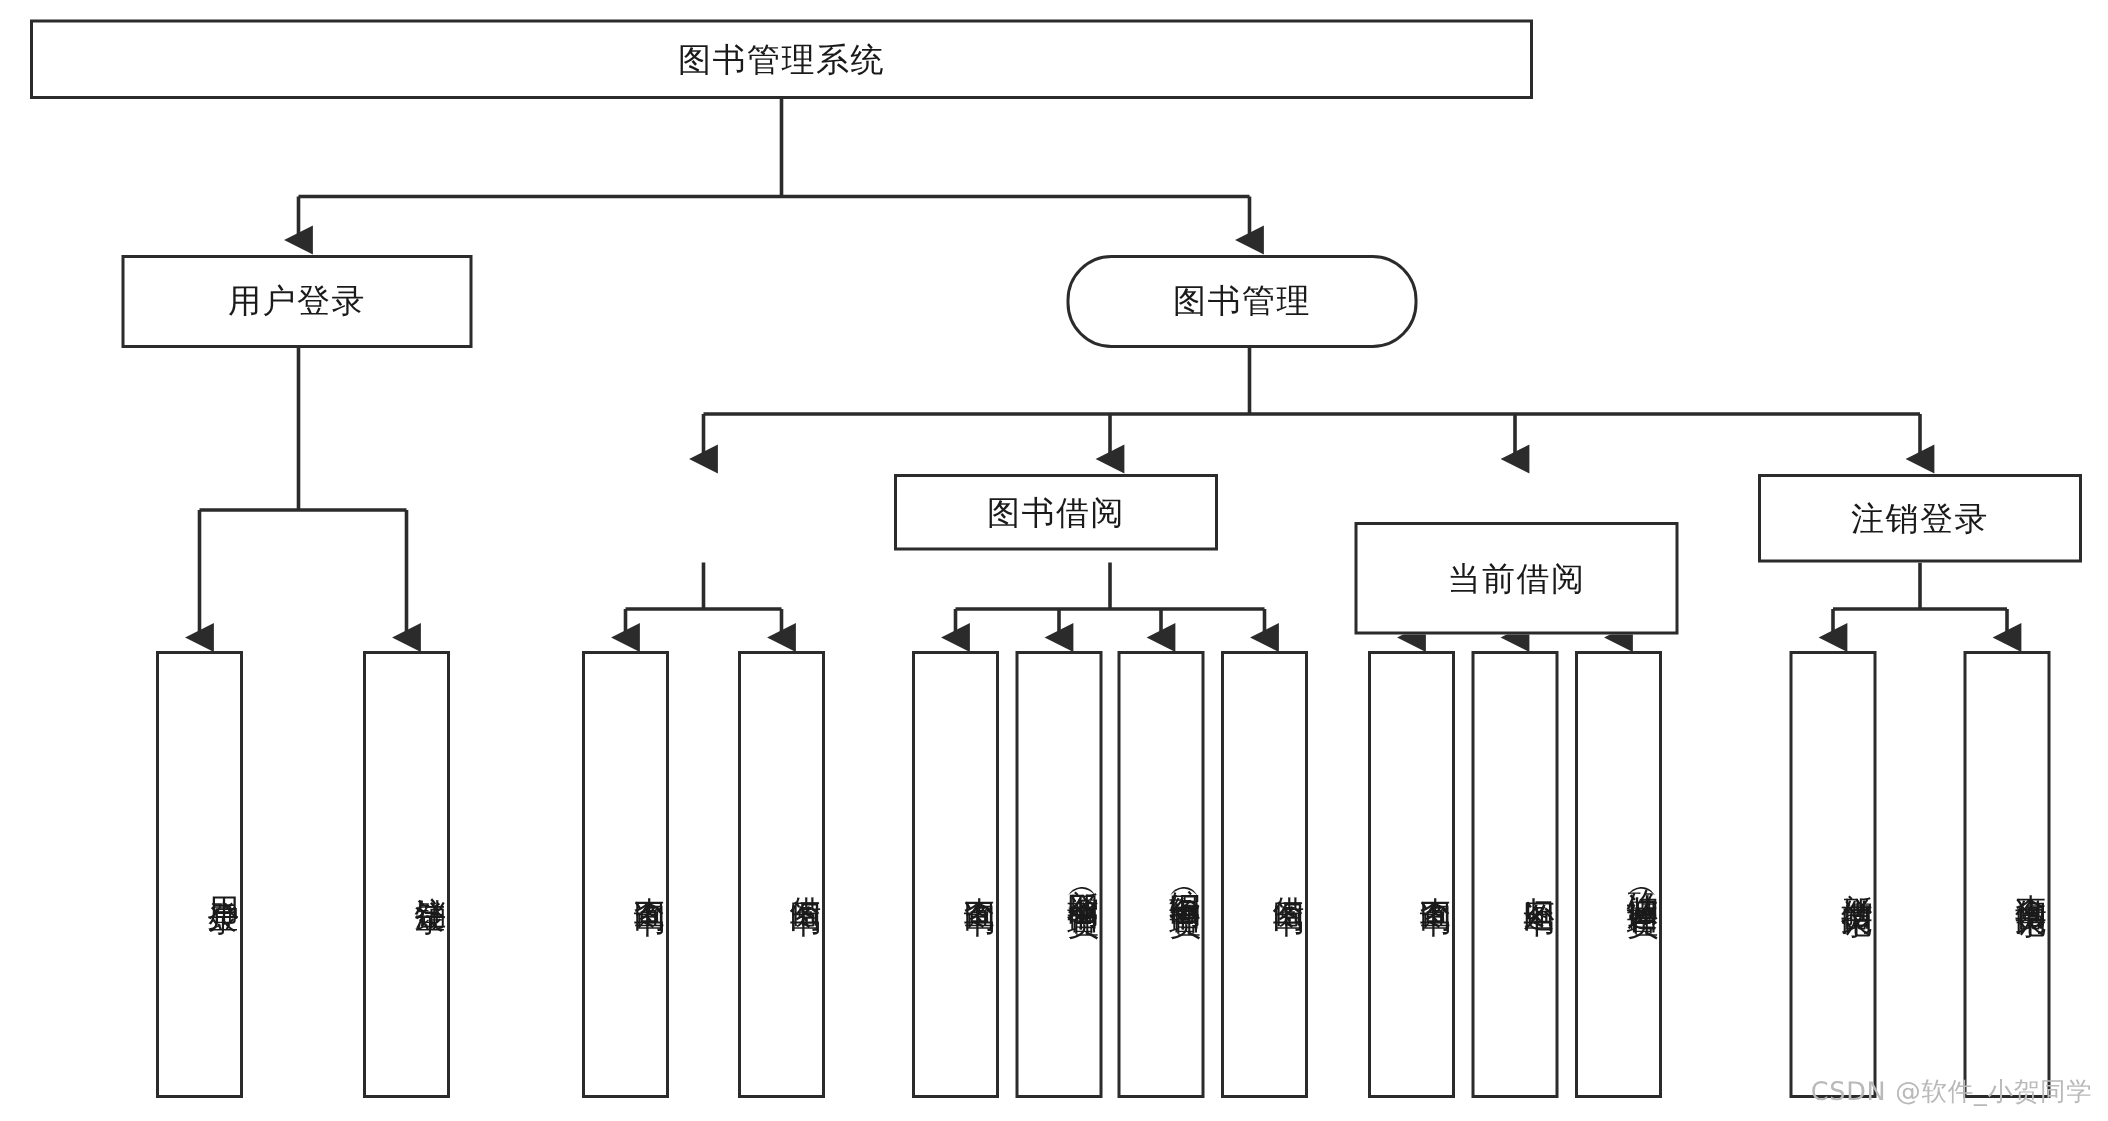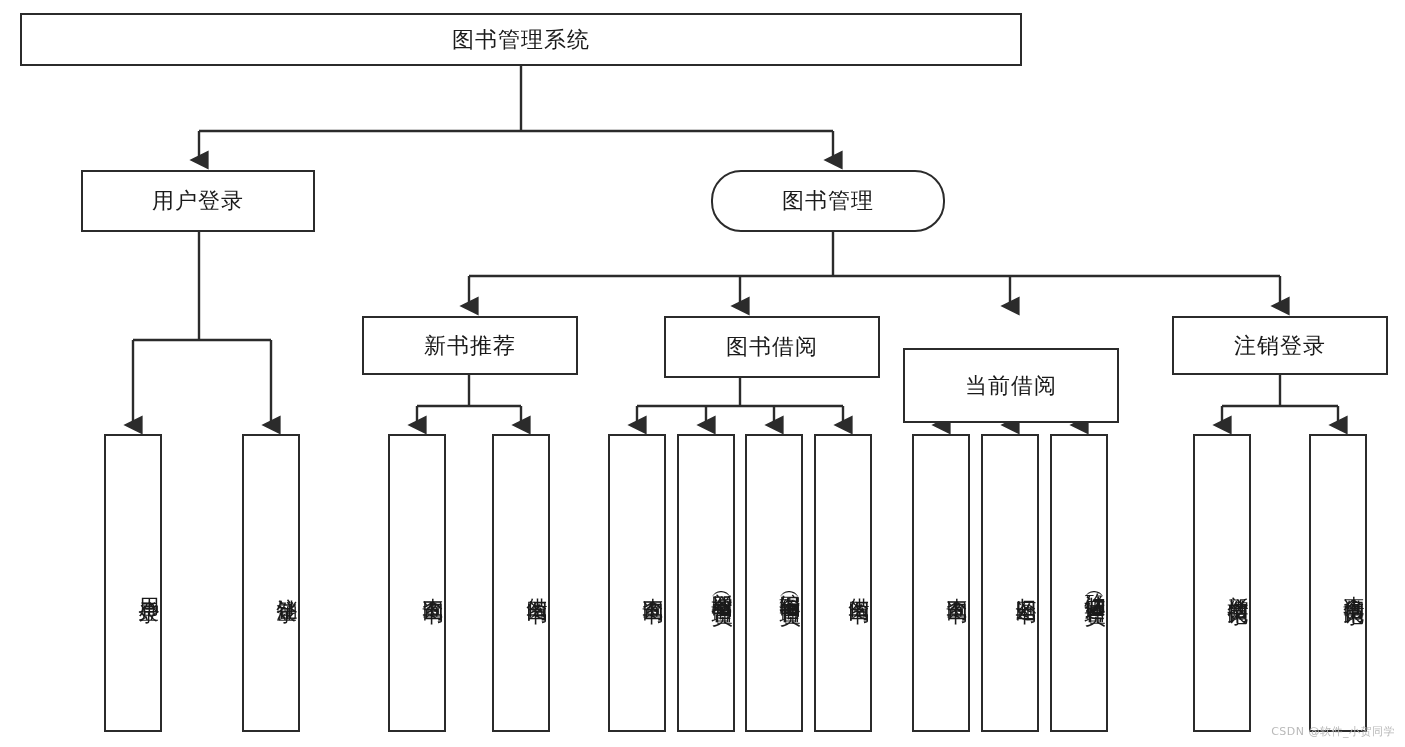--- a/index.html
+++ b/index.html
@@ -51,21 +51,21 @@
     left: 0;
     top: 0;
     width: 1405px;
     height: 747px;
     pointer-events: none;
   }
   .watermark {
     position: absolute;
     right: 10px;
     bottom: 8px;
-    font-size: 11px;
+    font-size: 17px;
     color: #b9b9b9;
     letter-spacing: 0.5px;
     white-space: nowrap;
   }
 </style>
 </head>
 <body>
 
 <div id="canvas">
 
@@ -123,24 +123,21 @@
     <span>图书管理系统</span>
   </div>
 
   <div class="node h" style="left:81px; top:170px; width:234px; height:62px;">
     <span>用户登录</span>
   </div>
   <div class="node h" style="left:711px; top:170px; width:234px; height:62px;border-radius:30px;">
     <span>图书管理</span>
   </div>
 
-  <div class="node h" style="left:362px; top:316px; width:216px; height:59px;">
-    <span>新书推荐</span>
-  </div>
-  <div class="node h" style="left:664px; top:316px; width:216px; height:62px;">
+  <div class="node h" style="left:596px; top:316px; width:216px; height:51px;">
     <span>图书借阅</span>
   </div>
   <div class="node h" style="left:903px; top:316px; width:216px; height:75px;margin-top:32px;">
     <span>当前借阅</span>
   </div>
   <div class="node h" style="left:1172px; top:316px; width:216px; height:59px;">
     <span>注销登录</span>
   </div>
 
   <div class="node v" style="left:104px; top:434px; width:58px; height:298px;">

